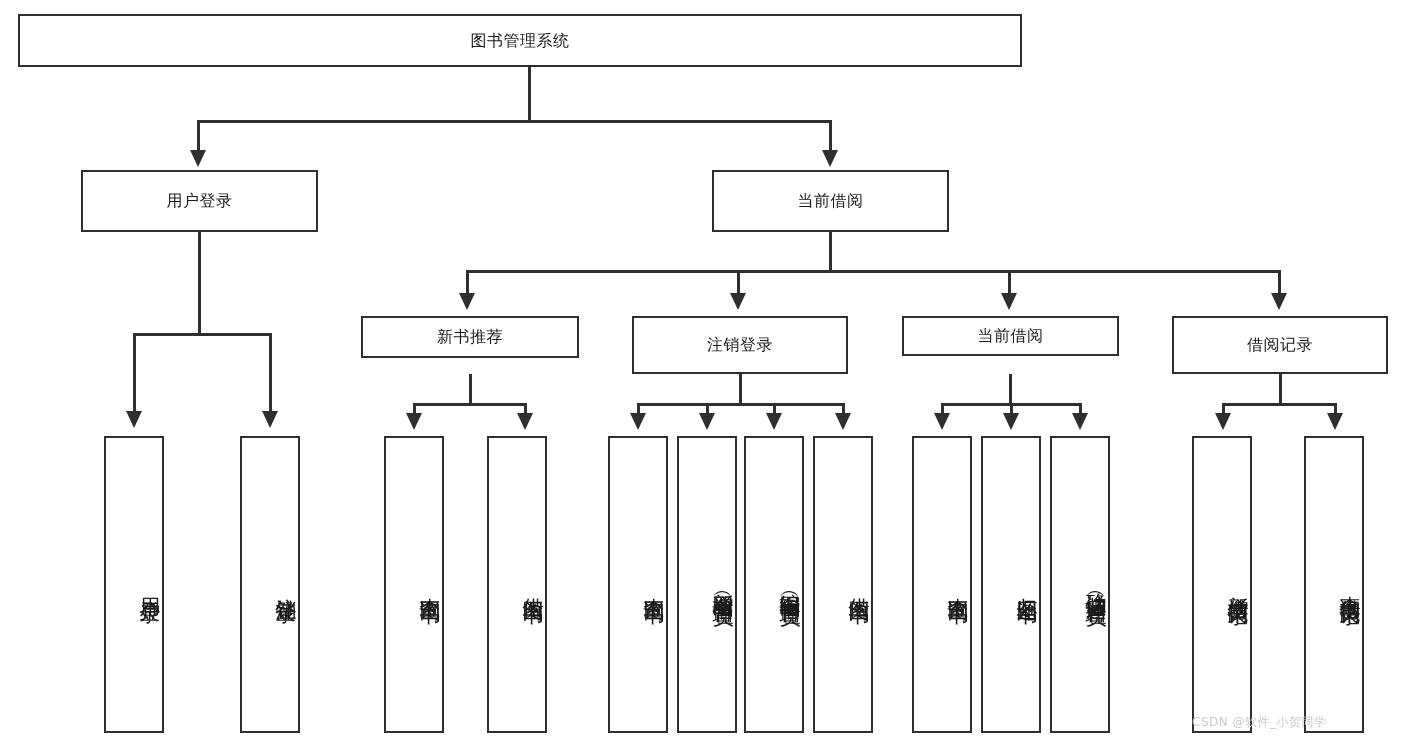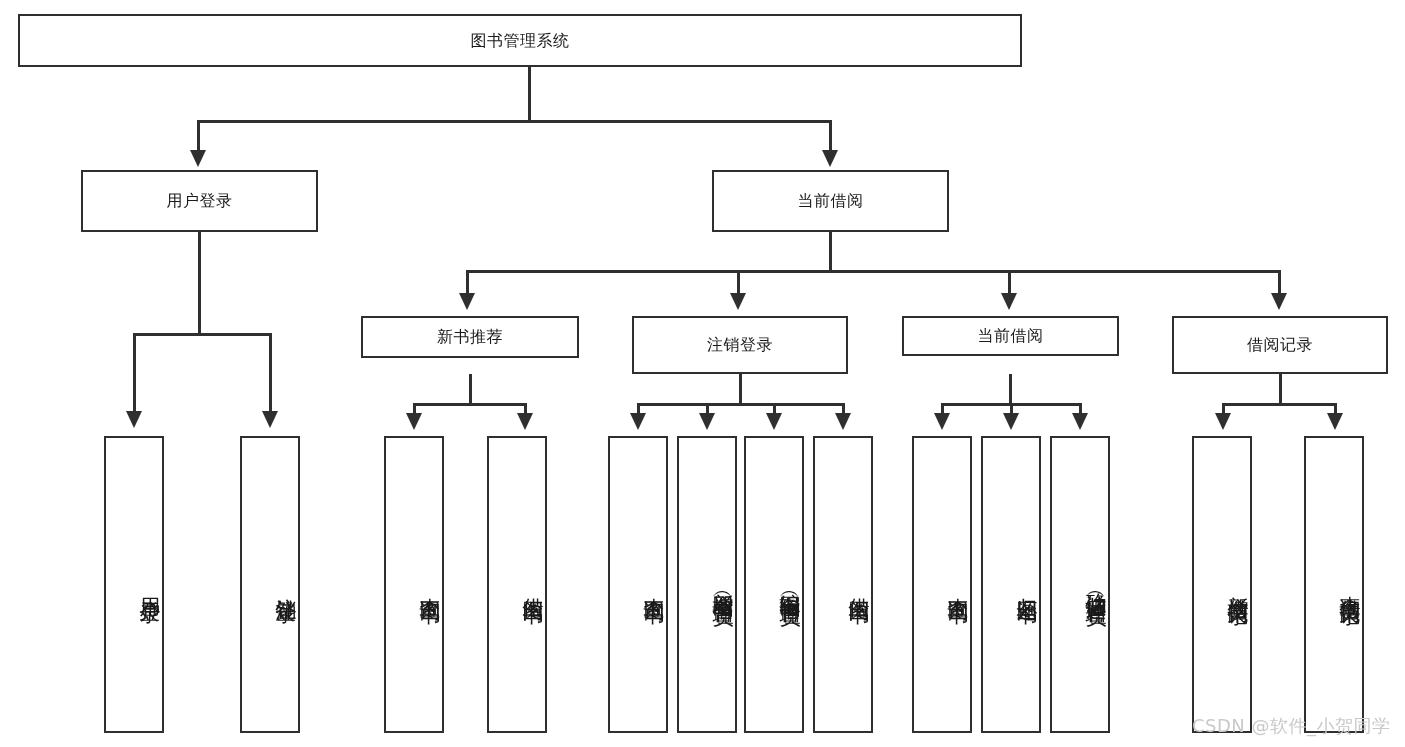--- a/index.html
+++ b/index.html
@@ -57,21 +57,21 @@
     position: absolute;
     width: 0;
     height: 0;
     border-left: 8px solid transparent;
     border-right: 8px solid transparent;
     border-top: 17px solid #2f2f2f;
   }
   .watermark {
     position: absolute;
     color: #c9c9c9;
-    font-size: 18px;
+    font-size: 12px;
     white-space: nowrap;
     letter-spacing: 0.5px;
   }
 </style>
 </head>
 <body>
 
 <div id="canvas">
 
   <div class="node node-h" style="left:18px; top:14px; width:1004px; height:53px;">图书管理系统</div>

